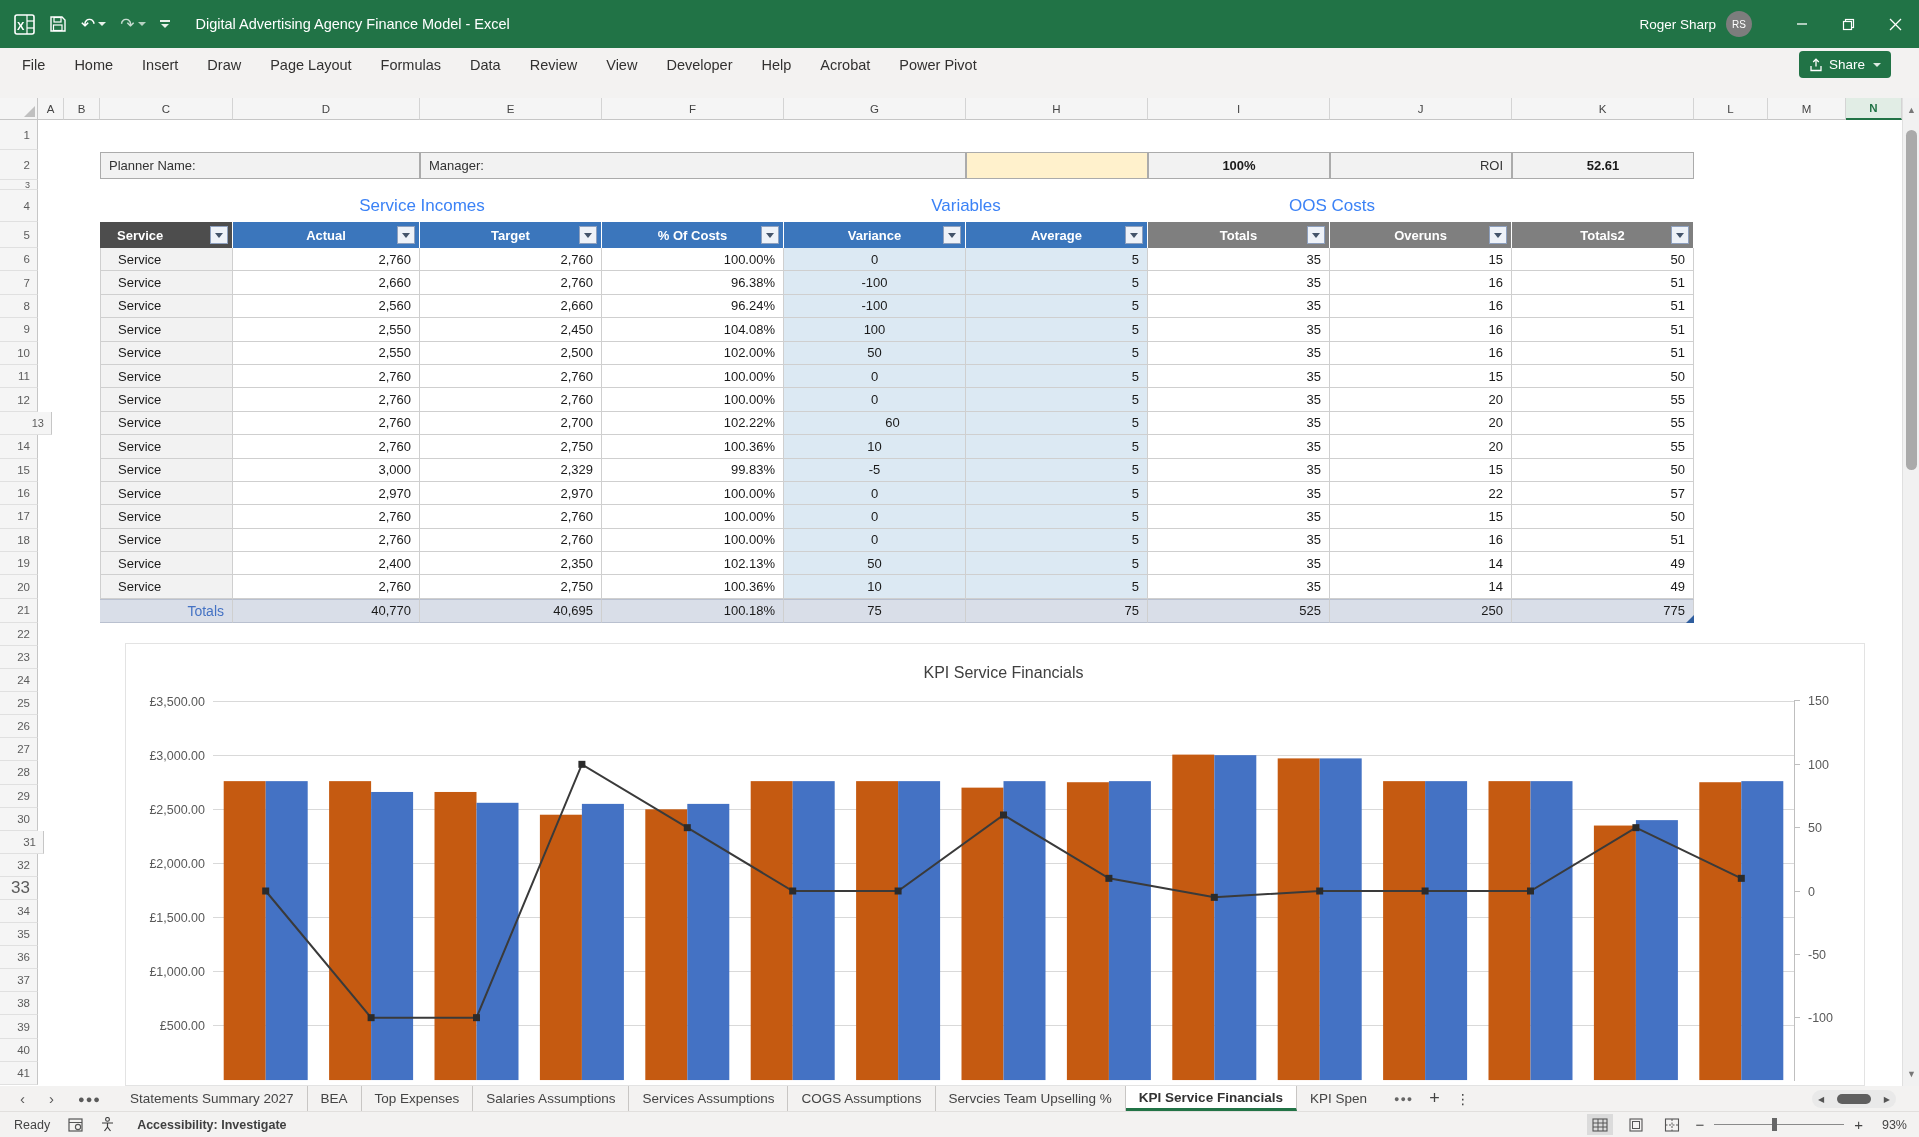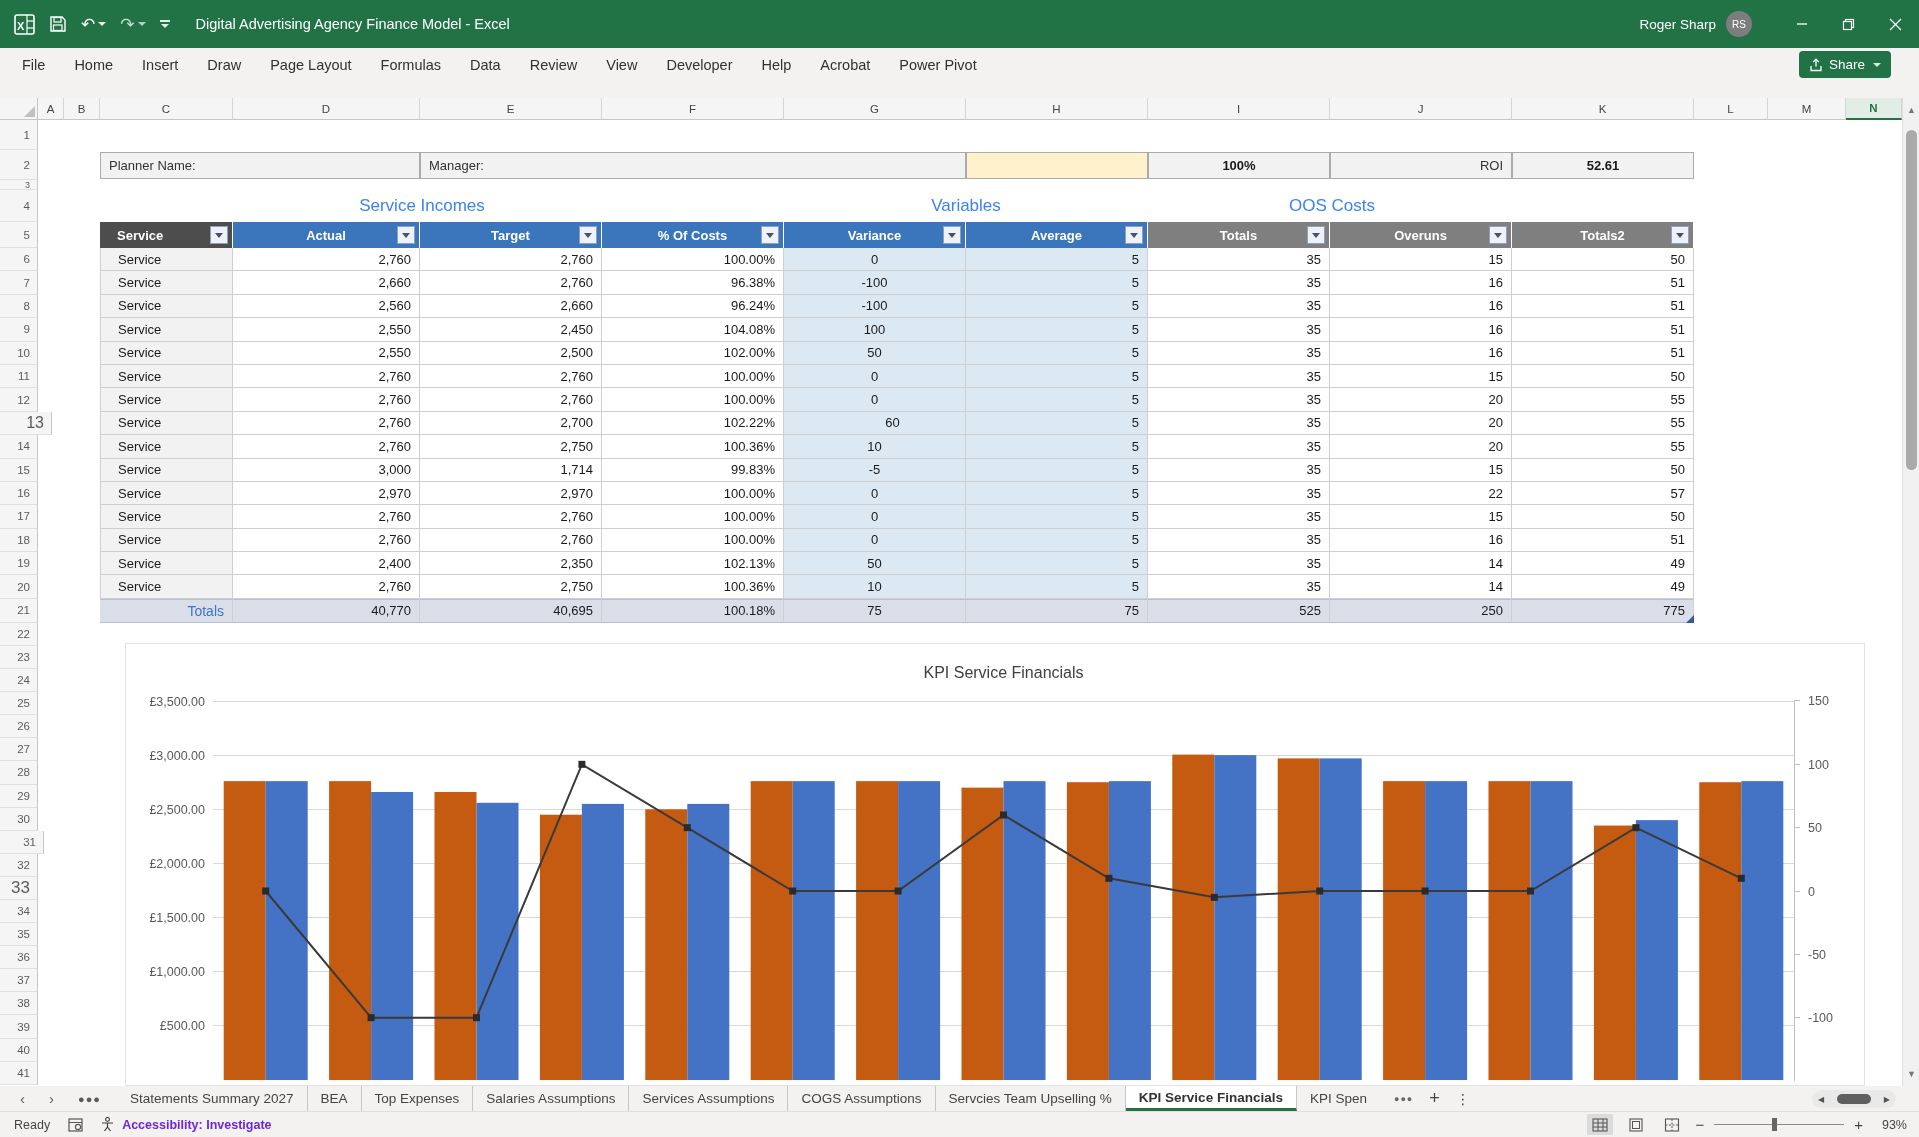--- a/index.html
+++ b/index.html
@@ -75,21 +75,21 @@
   .sheettab{display:flex;align-items:center;padding:0 13px;font-size:13.5px;color:#444;border-right:1px solid #c8c6c4;white-space:nowrap}
   .sheettab.active{background:#fff;color:#333;font-weight:bold;border-right:1px solid #c8c6c4;border-bottom:3px solid #217346;box-sizing:border-box}
   .sheettab.clipped{max-width:76px;overflow:hidden;border-right:none}
   .tabctl{display:flex;align-items:center;color:#555;font-size:15px}
   .hscrollpill{position:absolute;right:23px;top:1090px;width:84px;height:18px;background:#e9e9e9;border-radius:9px;display:flex;align-items:center;justify-content:space-between;padding:0 6px;box-sizing:border-box;color:#555}
   .hthumb{width:34px;height:10px;background:#5f5f5f;border-radius:5px}
 
   
   .statusbar{left:0;top:1112px;width:1919px;height:25px;background:#f3f2f1;display:flex;align-items:center;font-size:12.5px;color:#444}
   .sb-left{display:flex;align-items:center;gap:18px;padding-left:14px}
-  .sb-acc{display:flex;align-items:center;gap:8px;font-weight:bold;color:#6d28d9}
+  .sb-acc{display:flex;align-items:center;gap:23px;font-weight:bold;color:#404040}
   .sb-right{position:absolute;right:12px;display:flex;align-items:center;gap:10px}
   .viewbtn{width:26px;height:21px;display:flex;align-items:center;justify-content:center}
   .viewbtn.sel{background:#dbdbdb}
   .zoomtrack{width:130px;height:1px;background:#8a8a8a;position:relative}
   .zoomthumb{position:absolute;left:58px;top:-6px;width:5px;height:13px;background:#666}
   .zoomsign{font-size:15px;color:#444}
 </style>
 </head>
 <body>
 
@@ -194,21 +194,21 @@
     <div class="rowh" style="height: 10px; font-size: 9px;">3</div>
     <div class="rowh" style="height: 32px; font-size: 11.5px;">4</div>
     <div class="rowh" style="height: 26px; font-size: 11.5px;">5</div>
     <div class="rowh" style="height: 23.4px; font-size: 11.5px;">6</div>
     <div class="rowh" style="height: 23.4px; font-size: 11.5px;">7</div>
     <div class="rowh" style="height: 23.4px; font-size: 11.5px;">8</div>
     <div class="rowh" style="height: 23.4px; font-size: 11.5px;">9</div>
     <div class="rowh" style="height: 23.4px; font-size: 11.5px;">10</div>
     <div class="rowh" style="height: 23.4px; font-size: 11.5px;">11</div>
     <div class="rowh" style="height: 23.4px; font-size: 11.5px;">12</div>
-    <div class="rowh" style="height: 23.4px; font-size: 16px; padding-left: 44px;">13</div>
+    <div class="rowh" style="height: 23.4px; font-size: 11px; padding-left: 44px;">13</div>
     <div class="rowh" style="height: 23.4px; font-size: 11.5px;">14</div>
     <div class="rowh" style="height: 23.4px; font-size: 11.5px;">15</div>
     <div class="rowh" style="height: 23.4px; font-size: 11.5px;">16</div>
     <div class="rowh" style="height: 23.4px; font-size: 11.5px;">17</div>
     <div class="rowh" style="height: 23.4px; font-size: 11.5px;">18</div>
     <div class="rowh" style="height: 23.4px; font-size: 11.5px;">19</div>
     <div class="rowh" style="height: 23.4px; font-size: 11.5px;">20</div>
     <div class="rowh" style="height: 24px; font-size: 11.5px;">21</div>
     <div class="rowh" style="height: 23.1px; font-size: 11.5px;">22</div>
     <div class="rowh" style="height: 23.1px; font-size: 11.5px;">23</div>
@@ -395,21 +395,21 @@
       <div class="td " style="width: 182px;">100.36%</div>
       <div class="td var" style="width: 182px;">10</div>
       <div class="td avg" style="width: 182px;">5</div>
       <div class="td " style="width: 182px;">35</div>
       <div class="td " style="width: 182px;">20</div>
       <div class="td " style="width: 182px;">55</div>
     </div>
     <div class="t-row">
       <div class="td svc" style="width: 133px;">Service</div>
       <div class="td " style="width: 187px;">3,000</div>
-      <div class="td " style="width: 182px;">1,714</div>
+      <div class="td " style="width: 182px;">2,329</div>
       <div class="td " style="width: 182px;">99.83%</div>
       <div class="td var" style="width: 182px;">-5</div>
       <div class="td avg" style="width: 182px;">5</div>
       <div class="td " style="width: 182px;">35</div>
       <div class="td " style="width: 182px;">15</div>
       <div class="td " style="width: 182px;">50</div>
     </div>
     <div class="t-row">
       <div class="td svc" style="width: 133px;">Service</div>
       <div class="td " style="width: 187px;">2,970</div>

